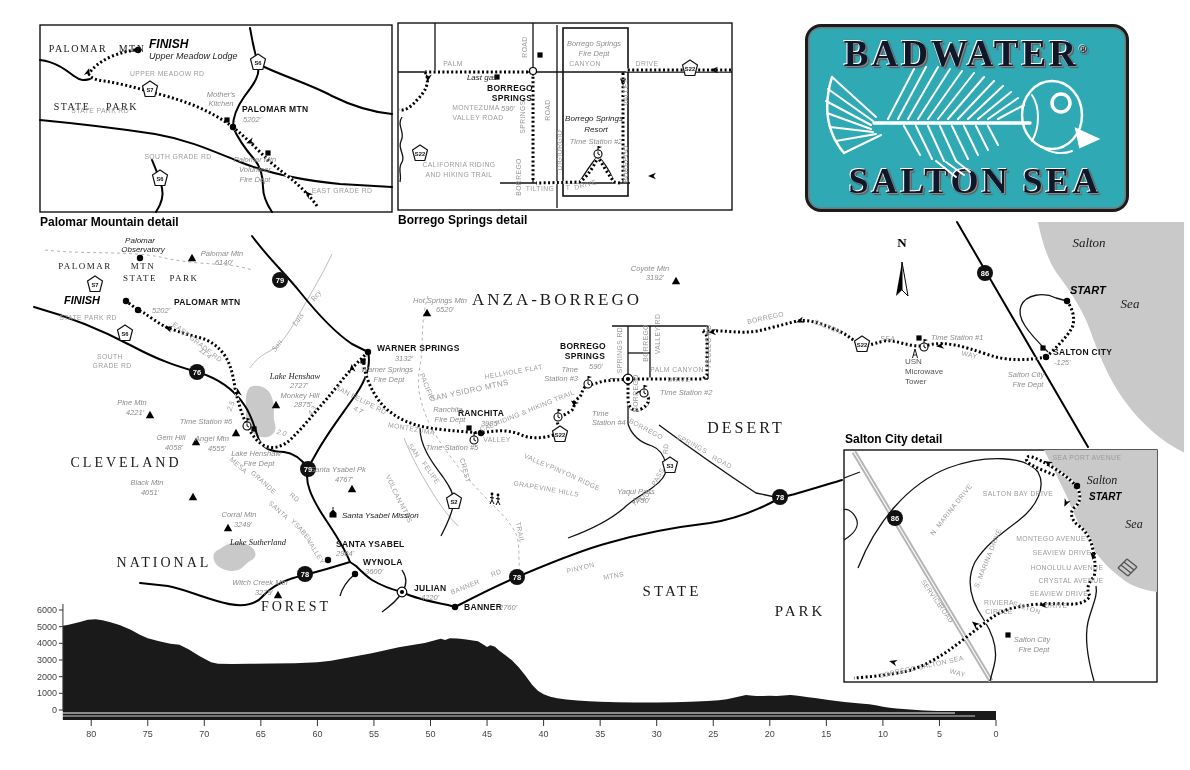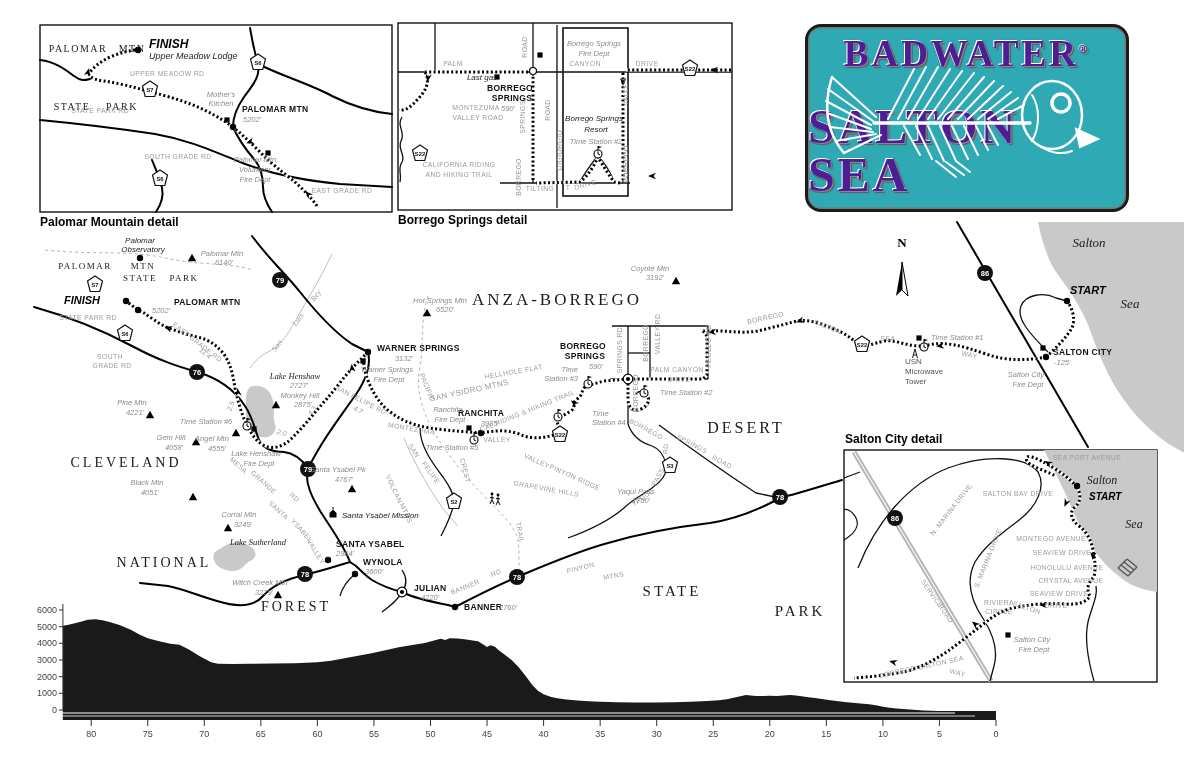--- a/index.html
+++ b/index.html
@@ -31,24 +31,24 @@
   .route-fg{fill:none;stroke:#000;stroke-width:3;stroke-dasharray:2 2.4}
   .lake    {fill:#c9c9c9;stroke:none}
   .inset-box{fill:#fff;stroke:#000;stroke-width:1.3}
   .blockbox{fill:none;stroke:#111;stroke-width:1.6}
   .hwy86w  {fill:none;stroke:#b5b5b5;stroke-width:5}
   .hwy86c  {fill:none;stroke:#fff;stroke-width:1.1}
   
   #logo{position:absolute;left:805px;top:24px;width:318px;height:182px;border-radius:16px;
         border:3px solid #1b1b1b;box-shadow:0 0 0 1.5px #777 inset;display:flex;flex-direction:column;
         align-items:center;justify-content:space-between;overflow:hidden;}
-  .logo-word{font-family:"Liberation Serif",serif;font-weight:700;color:#4c1d95;letter-spacing:3px;
+  .logo-word{font-family:"Liberation Serif",serif;font-weight:700;color:#0f172a;letter-spacing:3px;
         text-shadow:-1px -1px 0 #fff,1px 1px 0 #8a8a8a,2px 2px 1px #5c5c5c,0 0 2px #444;line-height:1;}
   .logo-top{font-size:37px;margin-top:8px;}
-  .logo-bottom{font-size:48px;margin-bottom:10px;}
+  .logo-bottom{font-size:36px;margin-bottom:10px;margin-left:16px;}
   .reg{font-size:11px;vertical-align:super}
   #fishwrap{position:absolute;left:10px;top:28px;width:298px;height:128px;}
 </style>
 </head>
 <body>
 
 <div id="page">
 
 <svg id="map" width="1190" height="770" viewBox="0 0 1190 770">
   <defs>

